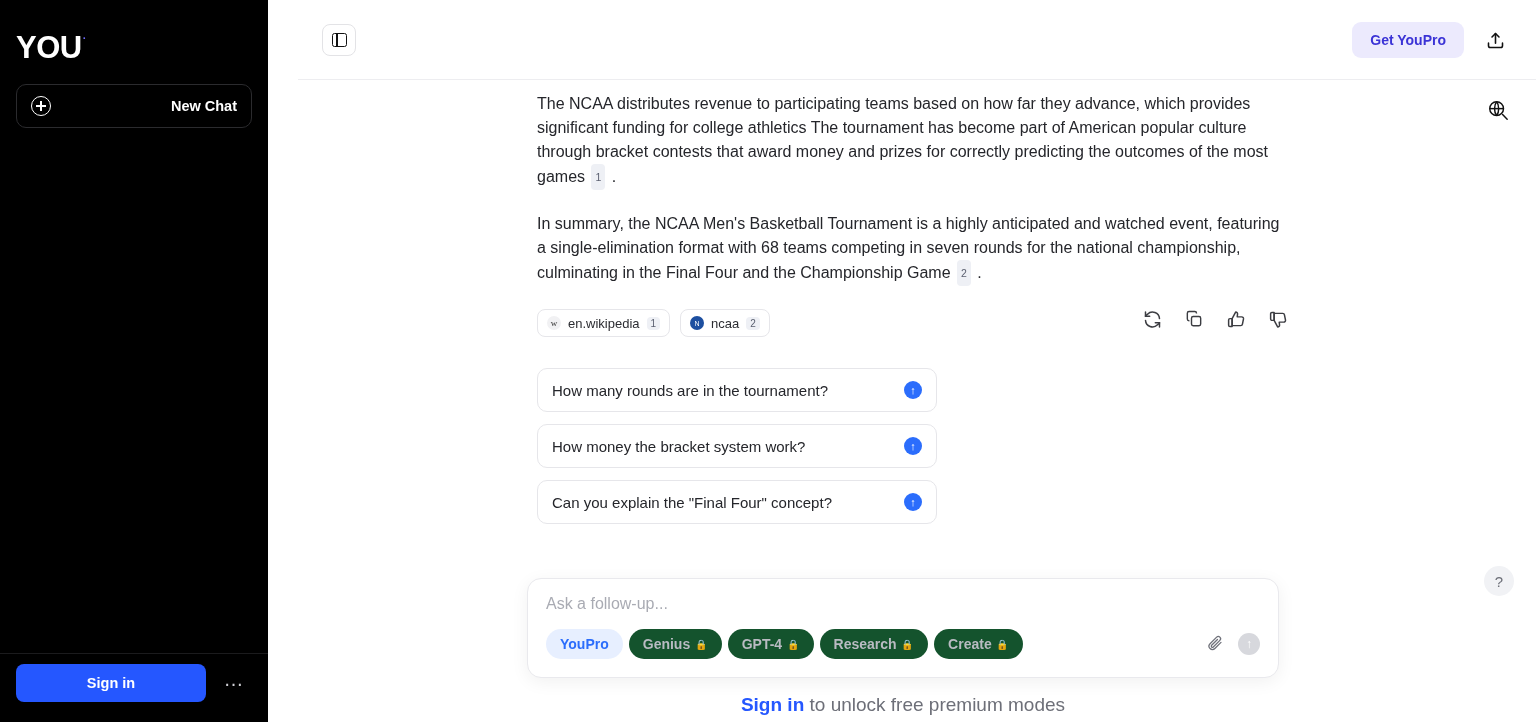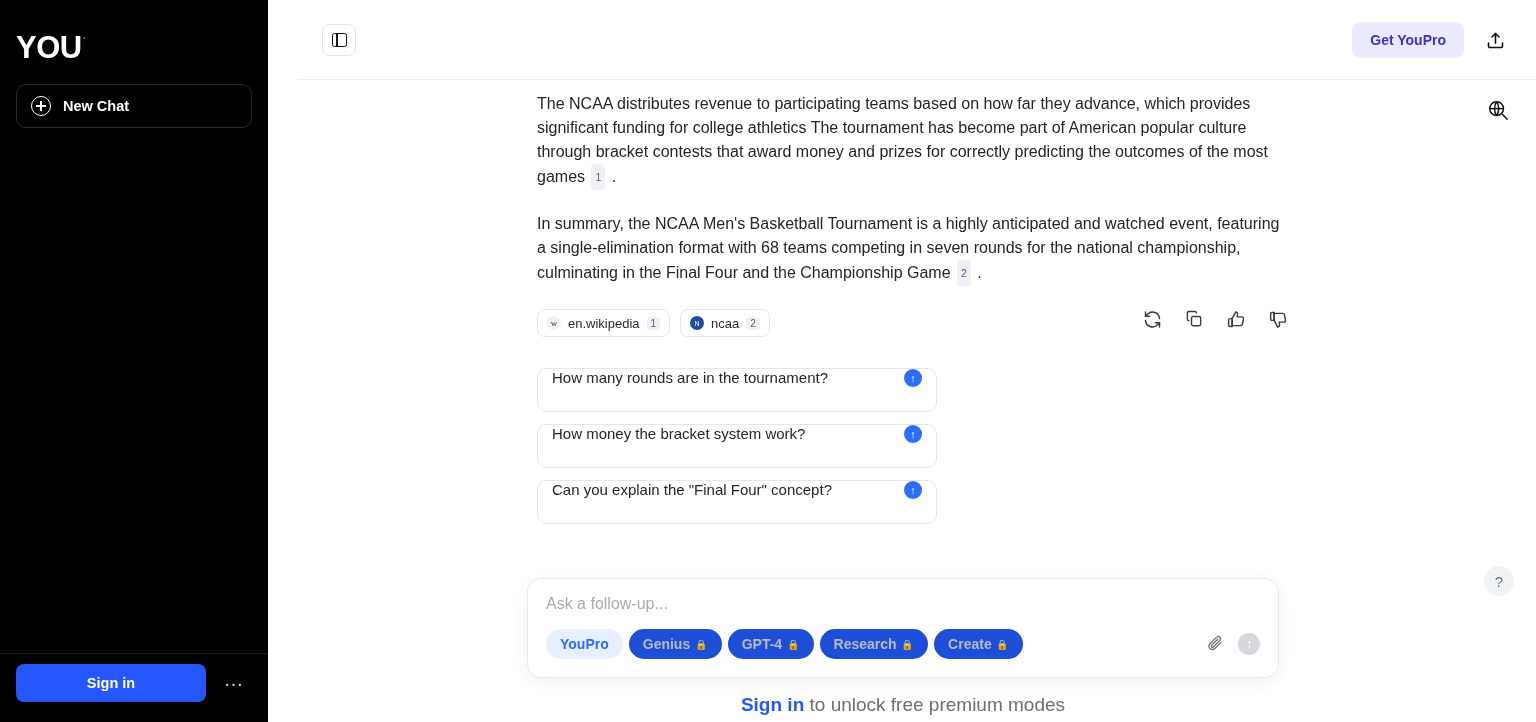--- a/index.html
+++ b/index.html
@@ -56,20 +56,21 @@
     border-radius: 10px;
     color: #ffffff;
     display: flex;
     align-items: center;
     gap: 12px;
     padding: 0 14px;
     font-size: 14.5px;
     font-weight: bold;
     cursor: pointer;
     background: #000000;
+    justify-content: space-between;
   }
   .plus-icon {
     width: 20px; height: 20px;
     border: 1.6px solid #ffffff;
     border-radius: 50%;
     position: relative;
     flex: 0 0 20px;
   }
   .plus-icon:before, .plus-icon:after {
     content: "";
@@ -279,21 +280,21 @@
     display: flex;
     flex-direction: column;
     gap: 12px;
     width: 400px;
   }
   .followup {
     height: 44px;
     border: 1px solid #e6e6ea;
     border-radius: 10px;
     display: flex;
-    align-items: flex-start;
+    align-items: center;
     padding: 0 14px;
     font-size: 15px;
     color: #25262b;
     background: #fff;
     cursor: pointer;
   }
   .followup span.label { flex: 1 1 auto; }
   .fu-arrow {
     width: 18px; height: 18px;
     border-radius: 50%;
@@ -337,21 +338,21 @@
   .mode {
     height: 30px;
     border-radius: 15px;
     padding: 0 14px;
     display: flex;
     align-items: center;
     gap: 5px;
     font-size: 14px;
     font-weight: bold;
     color: #b9bbc2;
-    background: #1d4ed8;
+    background: #14532d;
     cursor: pointer;
   }
   .mode.active {
     background: #e7efff;
     color: #2b6dfc;
   }
   .lock {
     font-size: 10px;
     color: #c3c5cc;
   }

